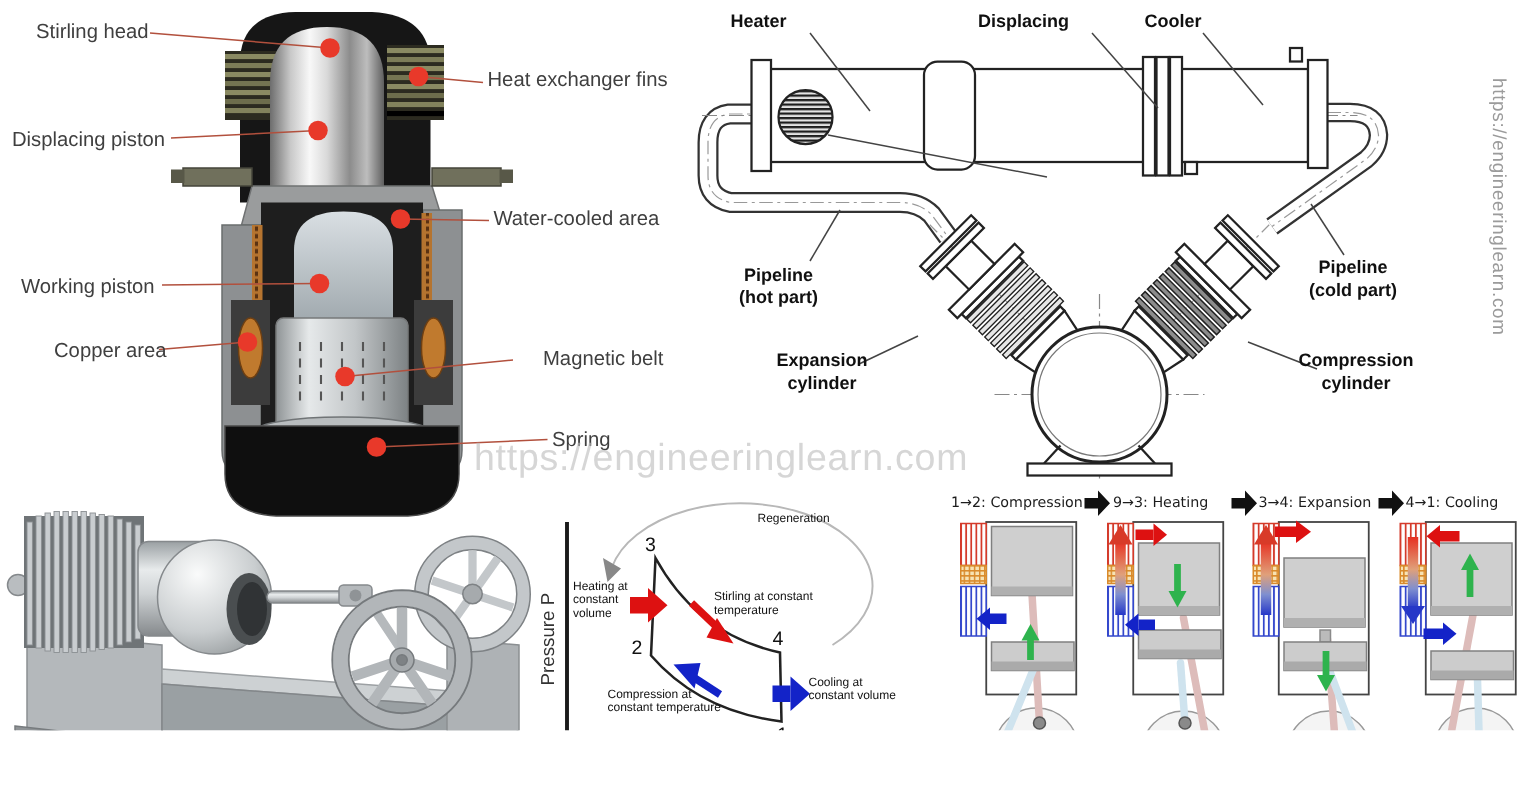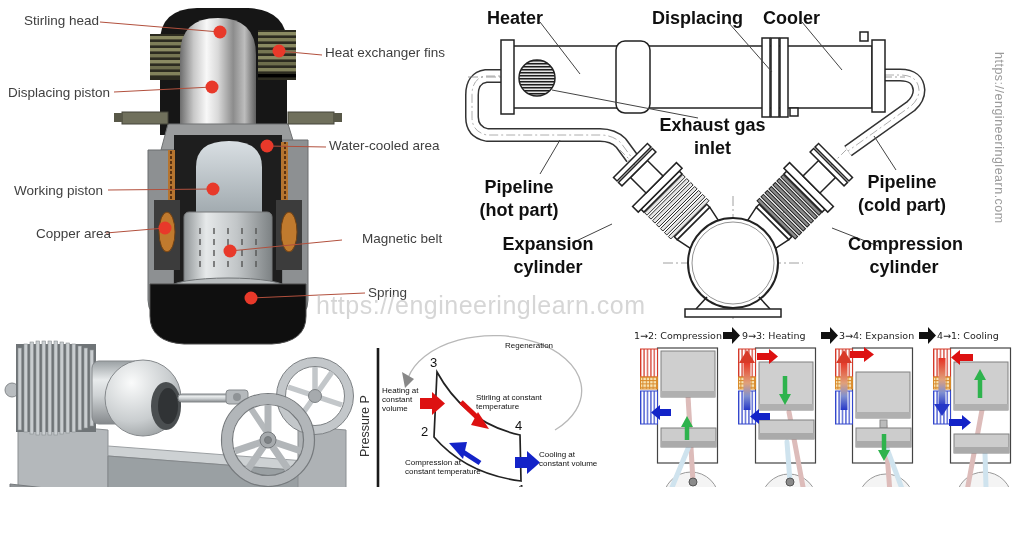--- a/index.html
+++ b/index.html
@@ -3,21 +3,21 @@
 <meta charset="utf-8">
 <style>
   html,body{margin:0;padding:0;background:#fff;}
   #stage{position:relative;width:1024px;height:487px;background:#fff;overflow:hidden;
          font-family:"Liberation Sans","DejaVu Sans",sans-serif;}
   .abs{position:absolute;}
   .ml{white-space:pre-line;}
   
   .cl{position:absolute;font-size:13.5px;color:#3f3f3f;line-height:1.05;}
   
-  .sl{position:absolute;font-size:18px;font-weight:bold;color:#101010;line-height:1.25;text-align:center;}
+  .sl{position:absolute;font-size:12px;font-weight:bold;color:#101010;line-height:1.25;text-align:center;}
   
   .pv-num{position:absolute;font-size:13px;color:#111;}
   .pv-ann{position:absolute;font-size:8px;color:#111;line-height:1.12;}
   .axis-label{position:absolute;font-size:12.5px;color:#404040;}
   
   .step-title{position:absolute;font-size:9.5px;color:#1c1c1c;width:92px;
               font-family:"DejaVu Sans",sans-serif;}
   .wm-center{position:absolute;left:316px;top:291px;font-size:25px;color:#bdbdbd;opacity:.62;letter-spacing:.5px;}
   .wm-side{position:absolute;left:992px;top:52px;font-size:12.5px;color:#9b9b9b;writing-mode:vertical-rl;letter-spacing:.5px;}
   svg{position:absolute;overflow:visible;}
@@ -265,22 +265,20 @@
         <line x1="238" y1="118" x2="92" y2="90"></line>
         <line x1="80" y1="174" x2="100" y2="140"></line>
         <line x1="436" y1="170" x2="414" y2="136"></line>
         <line x1="112" y1="243" x2="152" y2="224"></line>
         <line x1="418" y1="246" x2="372" y2="228"></line>
       </g>
     </svg>
     <div class="sl" style="left:27px;top:7px">Heater</div>
     <div class="sl" style="left:192px;top:7px">Displacing</div>
     <div class="sl" style="left:303px;top:7px">Cooler</div>
-    <div class="sl ml" style="left:195px;top:114px;width:115px">Exhaust gas
-inlet</div>
     <div class="sl ml" style="left:14px;top:176px;width:90px">Pipeline
 (hot part)</div>
     <div class="sl ml" style="left:396px;top:171px;width:92px">Pipeline
 (cold part)</div>
     <div class="sl ml" style="left:42px;top:233px;width:92px">Expansion
 cylinder</div>
     <div class="sl ml" style="left:388px;top:233px;width:112px">Compression
 cylinder</div>
   </div>
 

